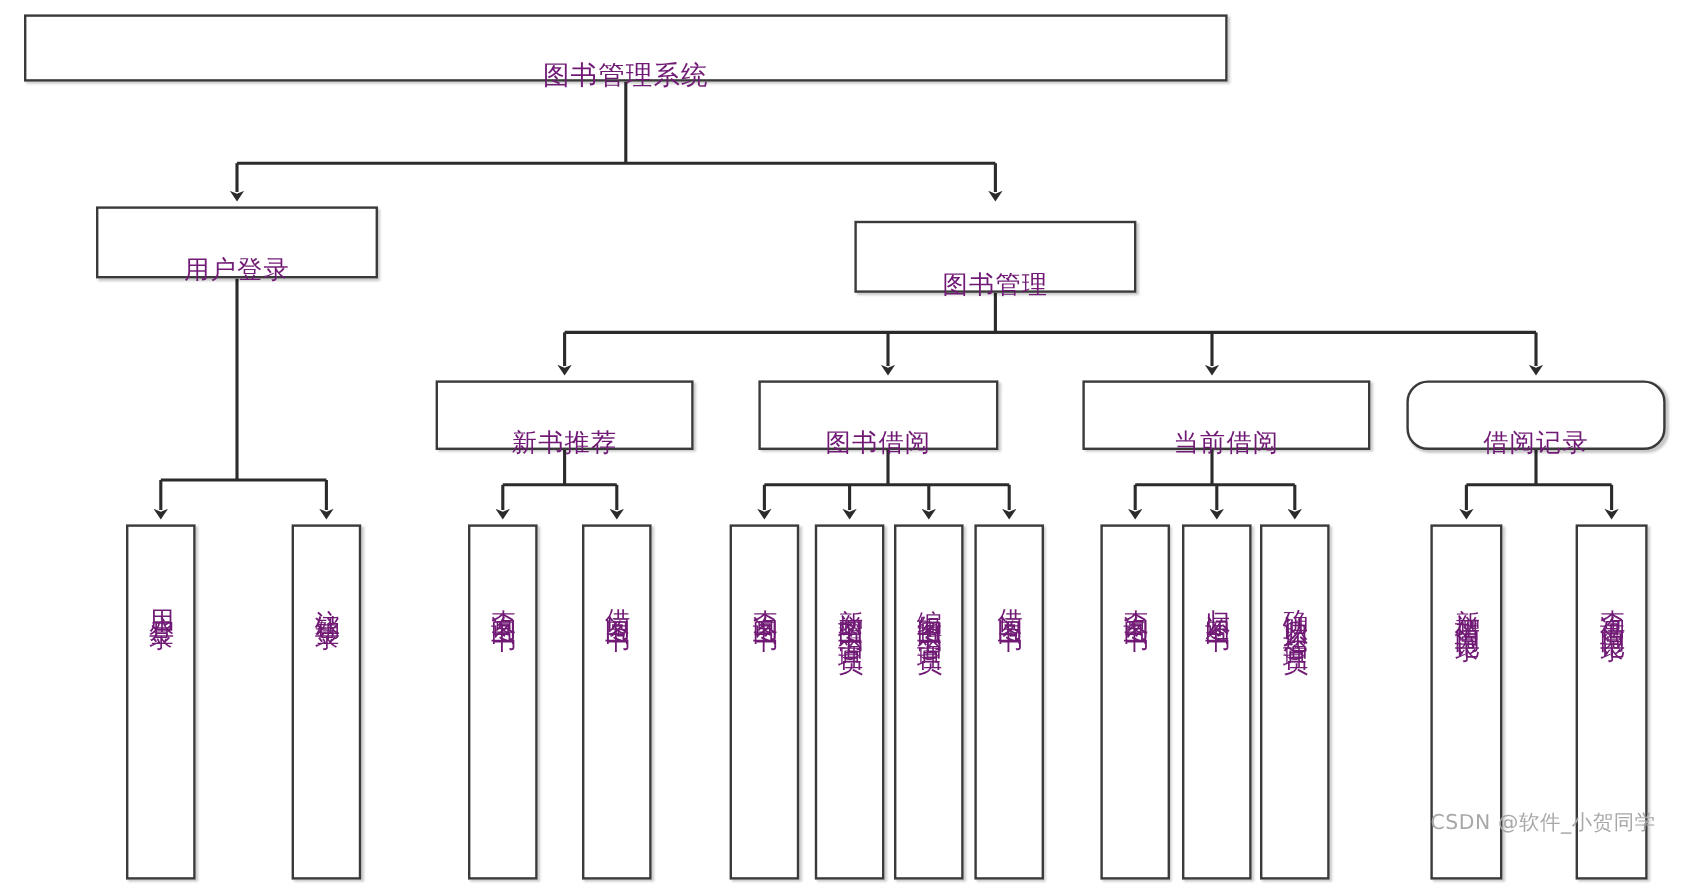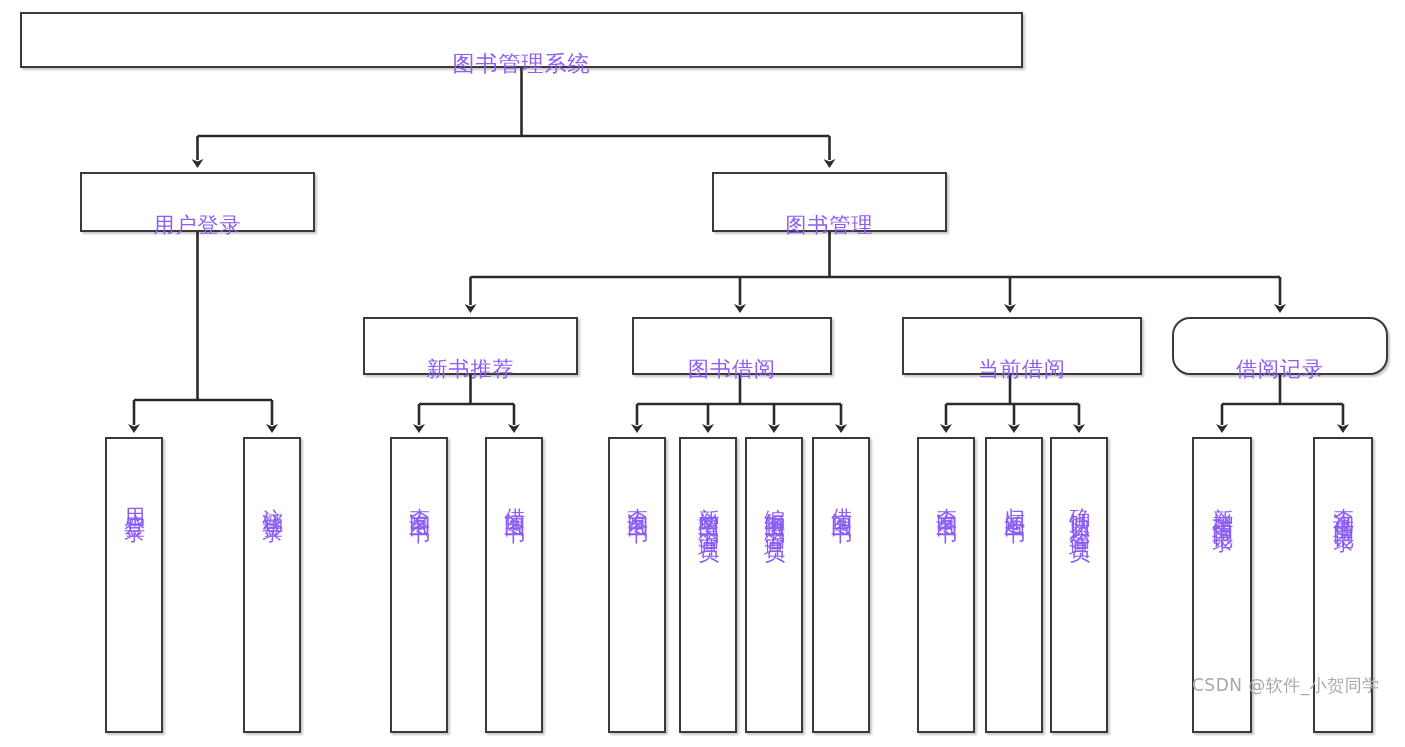--- a/index.html
+++ b/index.html
@@ -35,21 +35,21 @@
     align-items: center;
     justify-content: center;
     color: #1c1c1c;
     z-index: 2;
   }
   .node .label {
     font-size: 21px;
     line-height: 1.12;
     letter-spacing: 1px;
     white-space: nowrap;
-    color: #8b5cf6;
+    color: #701a75;
     margin-top: 48px;
   }
   .node.vert .label {
     writing-mode: vertical-rl;
     text-orientation: upright;
     letter-spacing: 5px;
     font-size: 21px;
   }
   .node.vert {
     align-items: flex-start;
@@ -117,21 +117,21 @@
       </g>
   </svg>
 
   <div id="nodes-layer">
       <div class="node root" style="left: 20px; top: 12px; width: 1003px; height: 56px;">
         <span class="label">图书管理系统</span>
       </div>
       <div class="node lvl2" style="left: 80px; top: 172px; width: 235px; height: 60px;">
         <span class="label">用户登录</span>
       </div>
-      <div class="node lvl2" style="left: 712px; top: 172px; width: 235px; height: 60px;">
+      <div class="node lvl2" style="left: 712px; top: 184px; width: 235px; height: 60px;">
         <span class="label">图书管理</span>
       </div>
       <div class="node lvl3" style="left: 363px; top: 317px; width: 215px; height: 58px;">
         <span class="label">新书推荐</span>
       </div>
       <div class="node lvl3" style="left: 632px; top: 317px; width: 200px; height: 58px;">
         <span class="label">图书借阅</span>
       </div>
       <div class="node lvl3" style="left: 902px; top: 317px; width: 240px; height: 58px;">
         <span class="label">当前借阅</span>

